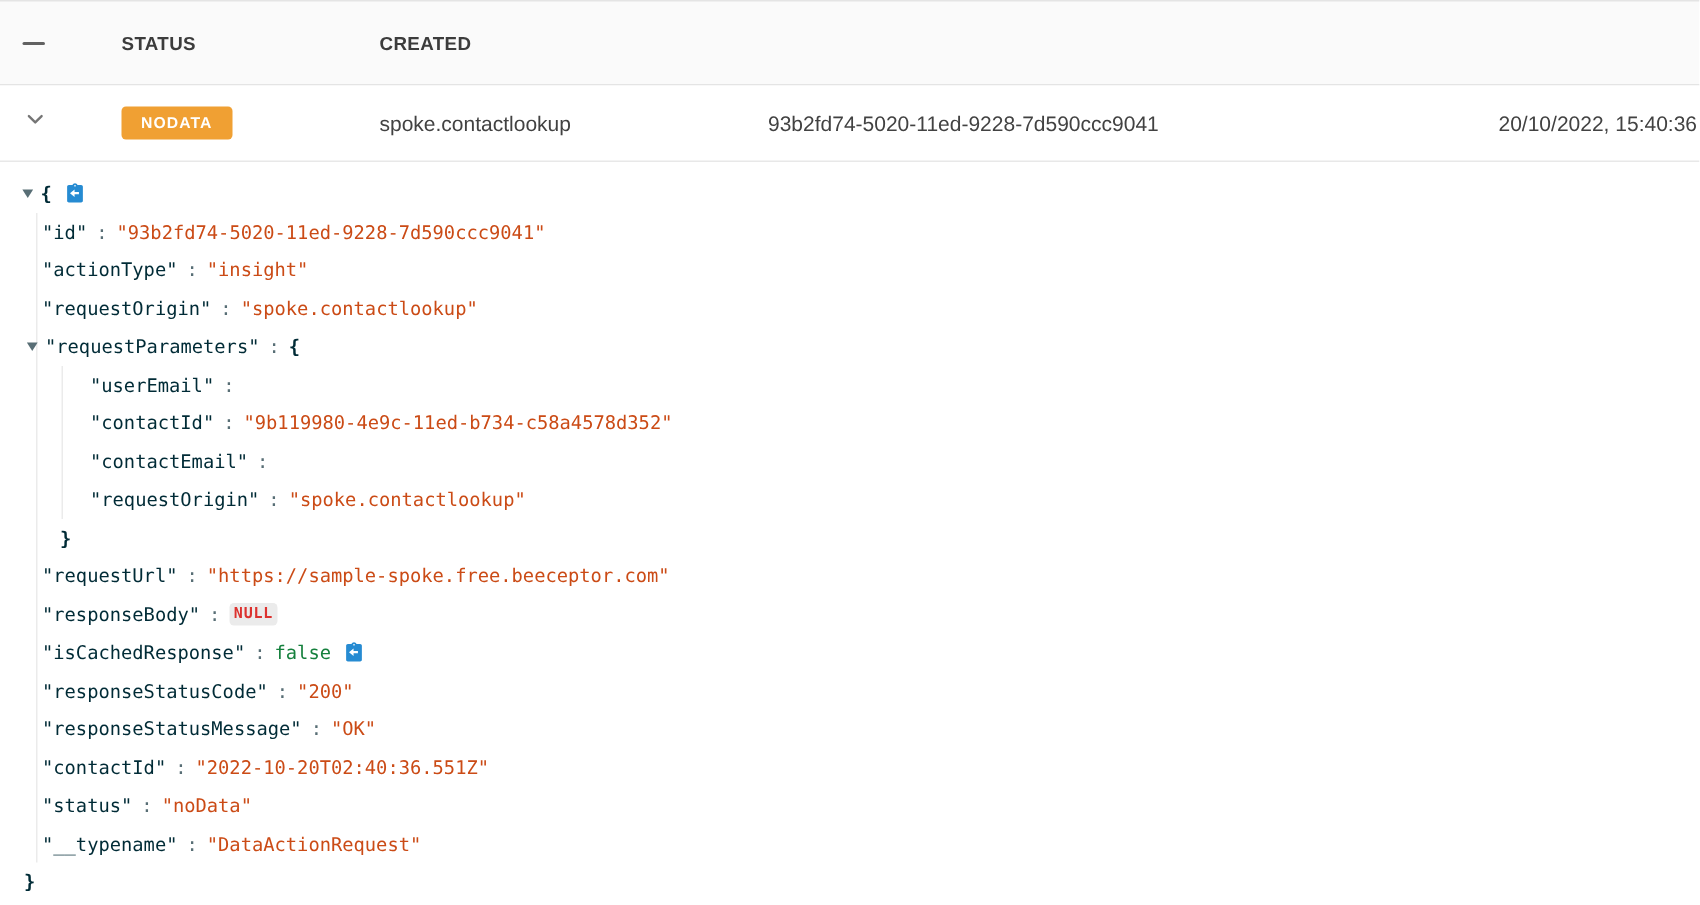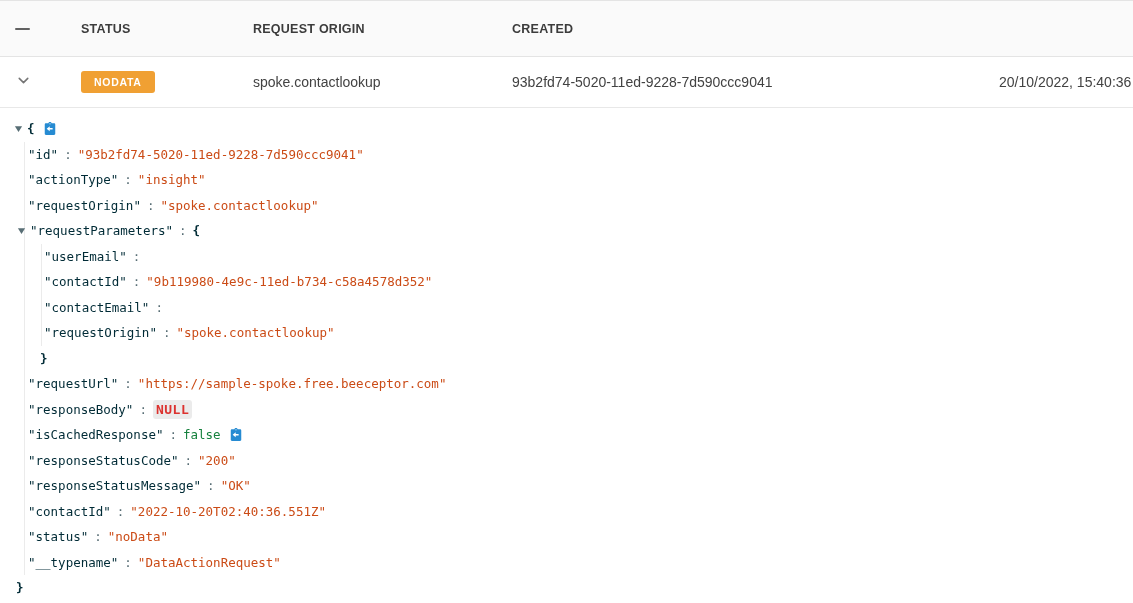--- a/index.html
+++ b/index.html
@@ -47,46 +47,45 @@
   .jv {
     padding: 8px 0 0 14px;
     font-family: "DejaVu Sans Mono", monospace;
     font-size: 12.5px;
     color: #002b36;
   }
   .jline { height: 25.5px; display: flex; align-items: center; white-space: pre; }
   .arr { width: 13px; display: inline-flex; align-items: center; cursor: pointer; flex: none; }
   .brace { color: #002b36; font-weight: 600; }
   .body1 { margin-left: 10px; border-left: 1px solid #ebebeb; padding-left: 3px; }
-  .body2 { margin-left: 13px; border-left: 1px solid #ebebeb; padding-left: 2px; }
+  .body2 { margin-left: 13px; border-left: 1px solid #ebebeb; padding-left: 18px; }
   .obj-open .arr { margin-left: -11px; }
   .close-inner { padding-left: 12px; }
   .root-close { padding-left: 2px; }
   .jkey { color: #002b36; }
   .jkey::before, .jkey::after { content: '"'; }
   .colon { color: #586e75; margin: 0 6px; }
   .jstr { color: #cb4b16; }
   .jstr::before, .jstr::after { content: '"'; }
   .jbool { color: #15803d; }
   .jnull {
     color: #dc322f; background: #ebebeb;
-    font-weight: 700; font-size: 13px; letter-spacing: 0.5px;
+    font-weight: 700; font-size: 10px; letter-spacing: 0.5px;
     padding: 2px 3px; border-radius: 3px;
   }
   .copy { margin-left: 8px; display: inline-flex; cursor: pointer; }
 </style>
 </head>
 <body>
 
 <div class="thead grid-cols">
   <div class="exp-cell">
     <div class="minus-bar"></div>
   </div>
   <div class="th">STATUS</div>
-  <div class="th">REQUEST ORIGIN</div>
   <div class="th">CREATED</div>
 </div>
 
 <div class="trow grid-cols">
   <div class="exp-cell">
     <span class="chev">
       <svg width="17" height="17" viewBox="0 0 24 24" fill="none" stroke="#757575" stroke-width="2.2" stroke-linecap="round" stroke-linejoin="round">
           <polyline points="6 9 12 15 18 9"></polyline>
         </svg>
     </span>

